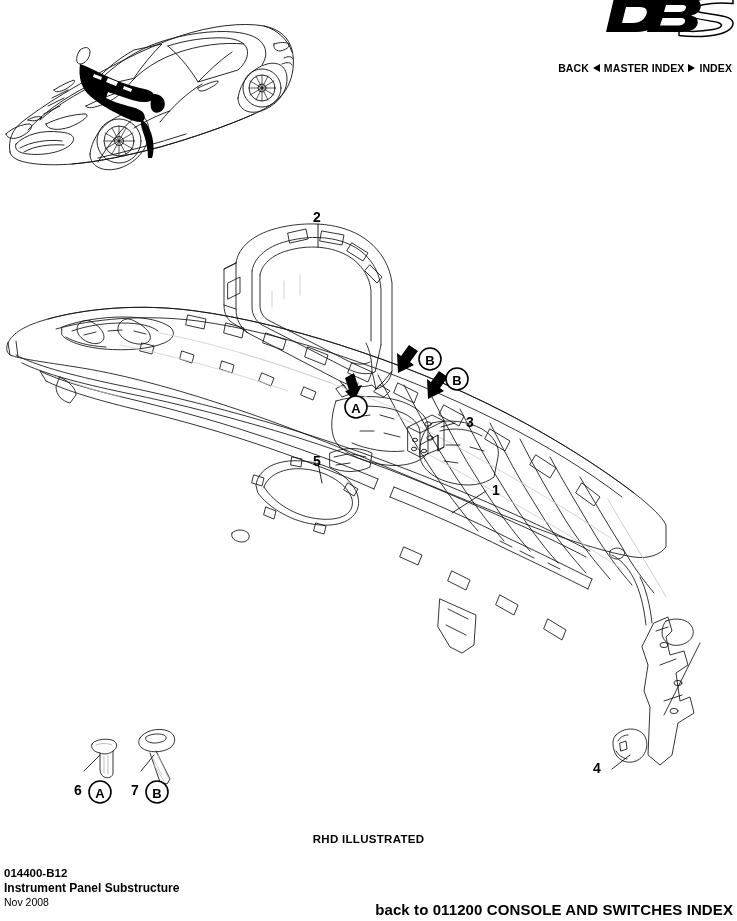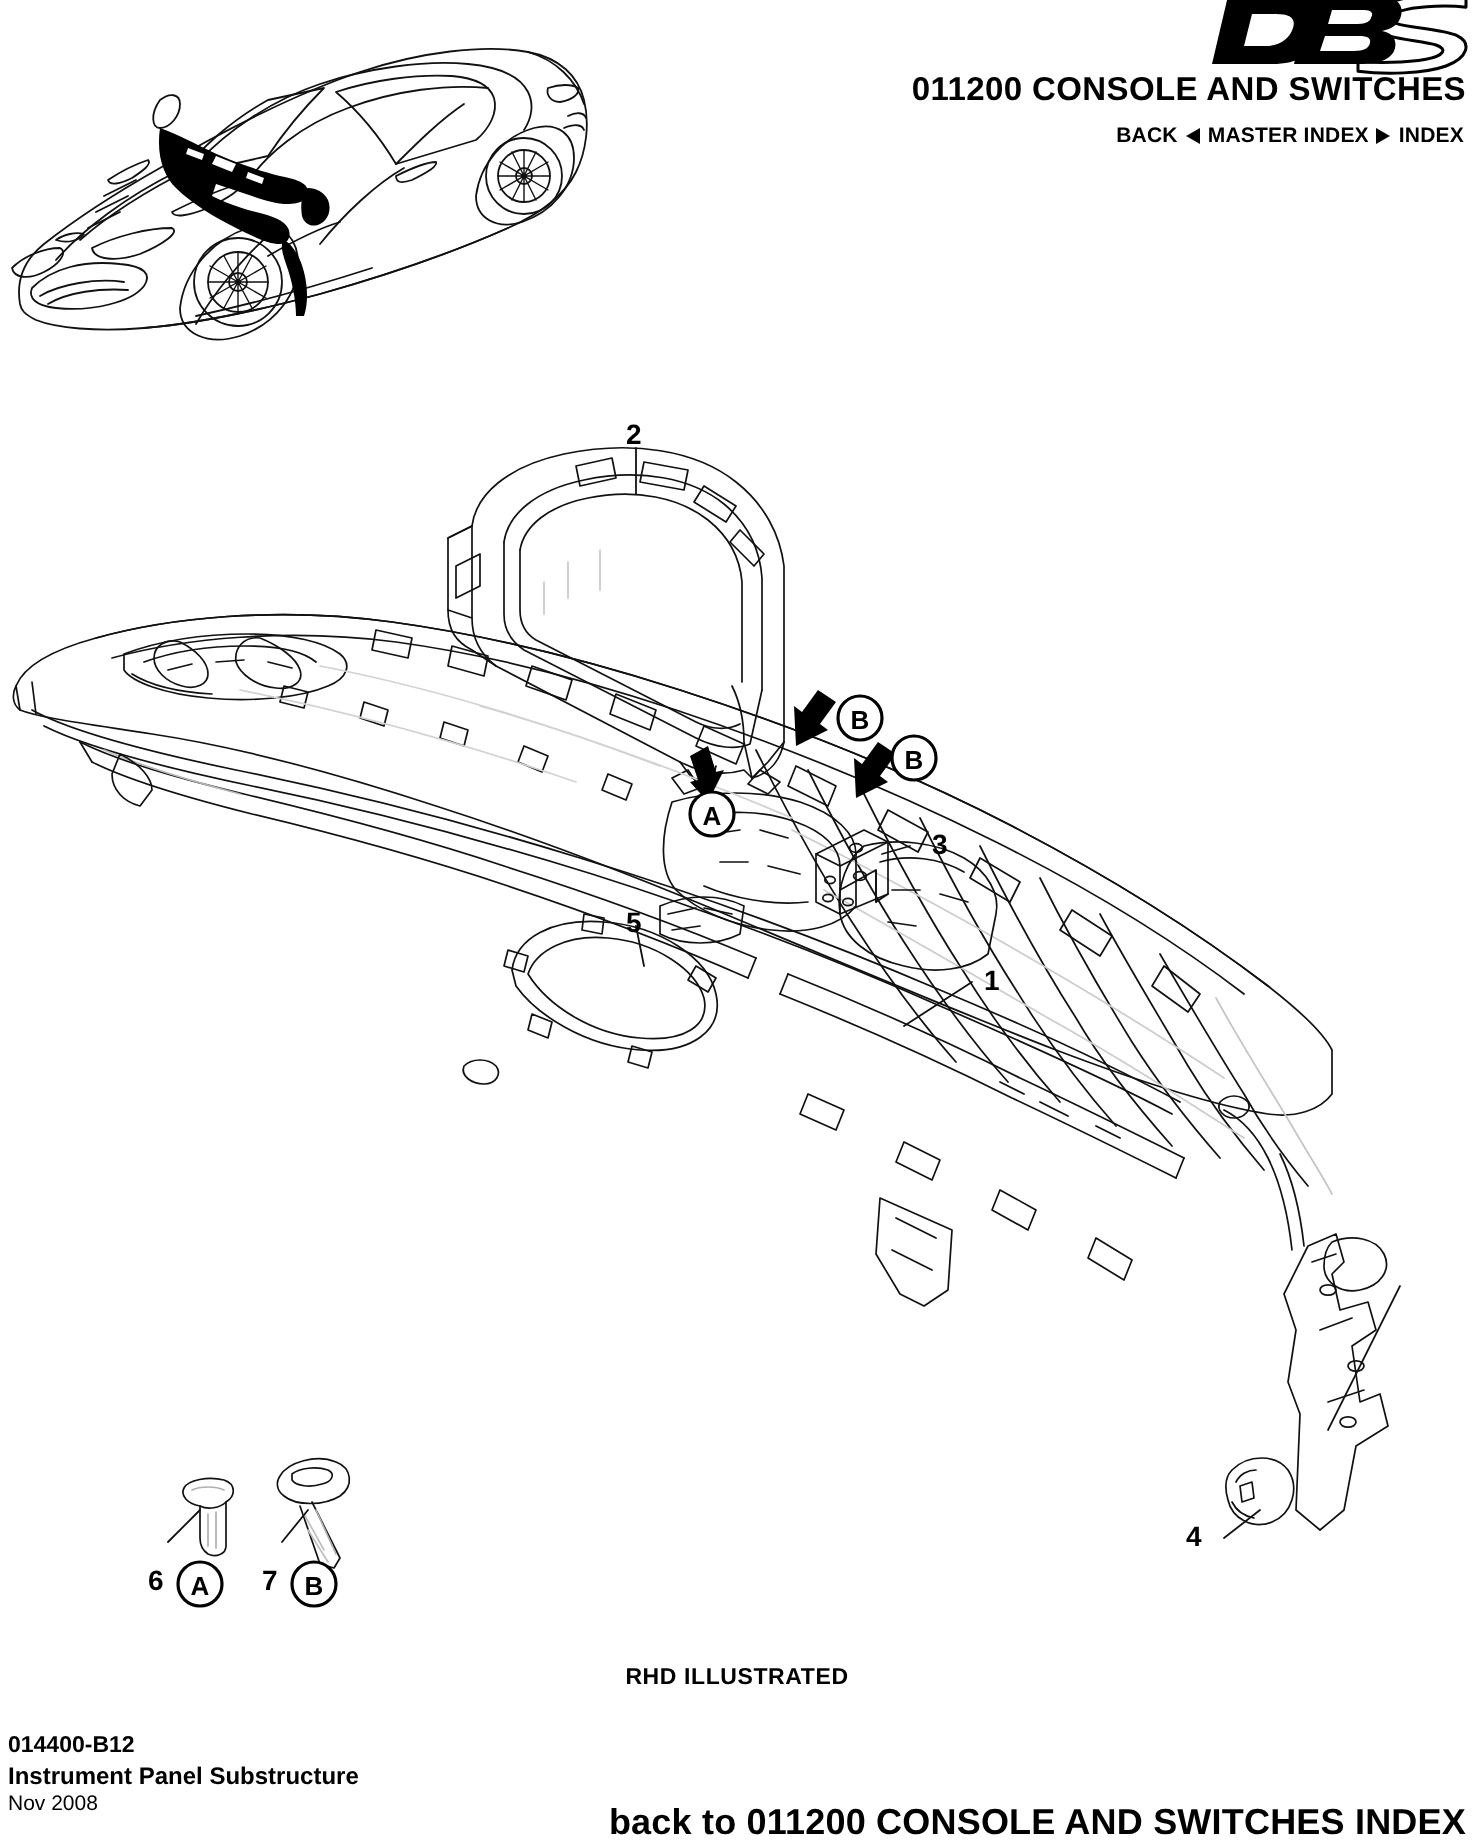--- a/index.html
+++ b/index.html
@@ -118,21 +118,21 @@
     font-weight: bold;
   }
   #footer-left .date {
     font-size: 10.5px;
     font-weight: normal;
   }
   #footer-index-link {
     position: absolute;
     right: 4px;
     top: 901px;
-    font-size: 18px;
+    font-size: 15px;
     font-weight: bold;
     letter-spacing: 0.1px;
     white-space: nowrap;
     cursor: pointer;
   }
 </style>
 </head>
 <body>
 
 <div class="page">
@@ -151,21 +151,20 @@
 
     <path d="M133 3 C122 1 104 1.5 96 5 C86 9.2 83 16 89 20
              C94 23.4 112 24.5 118 26.5 C124 28.5 122 32 113 33.6
              C103 35.4 88 35.6 79 34.6
              L79 39.6 C92 41.3 112 41 123 37
              C134 33 136 25.5 128.5 21.8
              C122 18.6 104 17.8 98.5 15.8 C93.5 14 95 10.6 103 8.8
              C111 7 124 6.6 133 7.6 Z" fill="none" stroke="#000" stroke-width="1.5" stroke-linejoin="round"></path>
   </svg>
 
-  <div id="header-title">011200 CONSOLE AND SWITCHES</div>
 
   <div id="nav-bar">
     <span class="navgroup">
       <span>BACK</span>
       <span class="tri left"></span>
     </span>
     <span class="navgroup">
       <span>MASTER INDEX</span>
     </span>
     <span class="navgroup">

